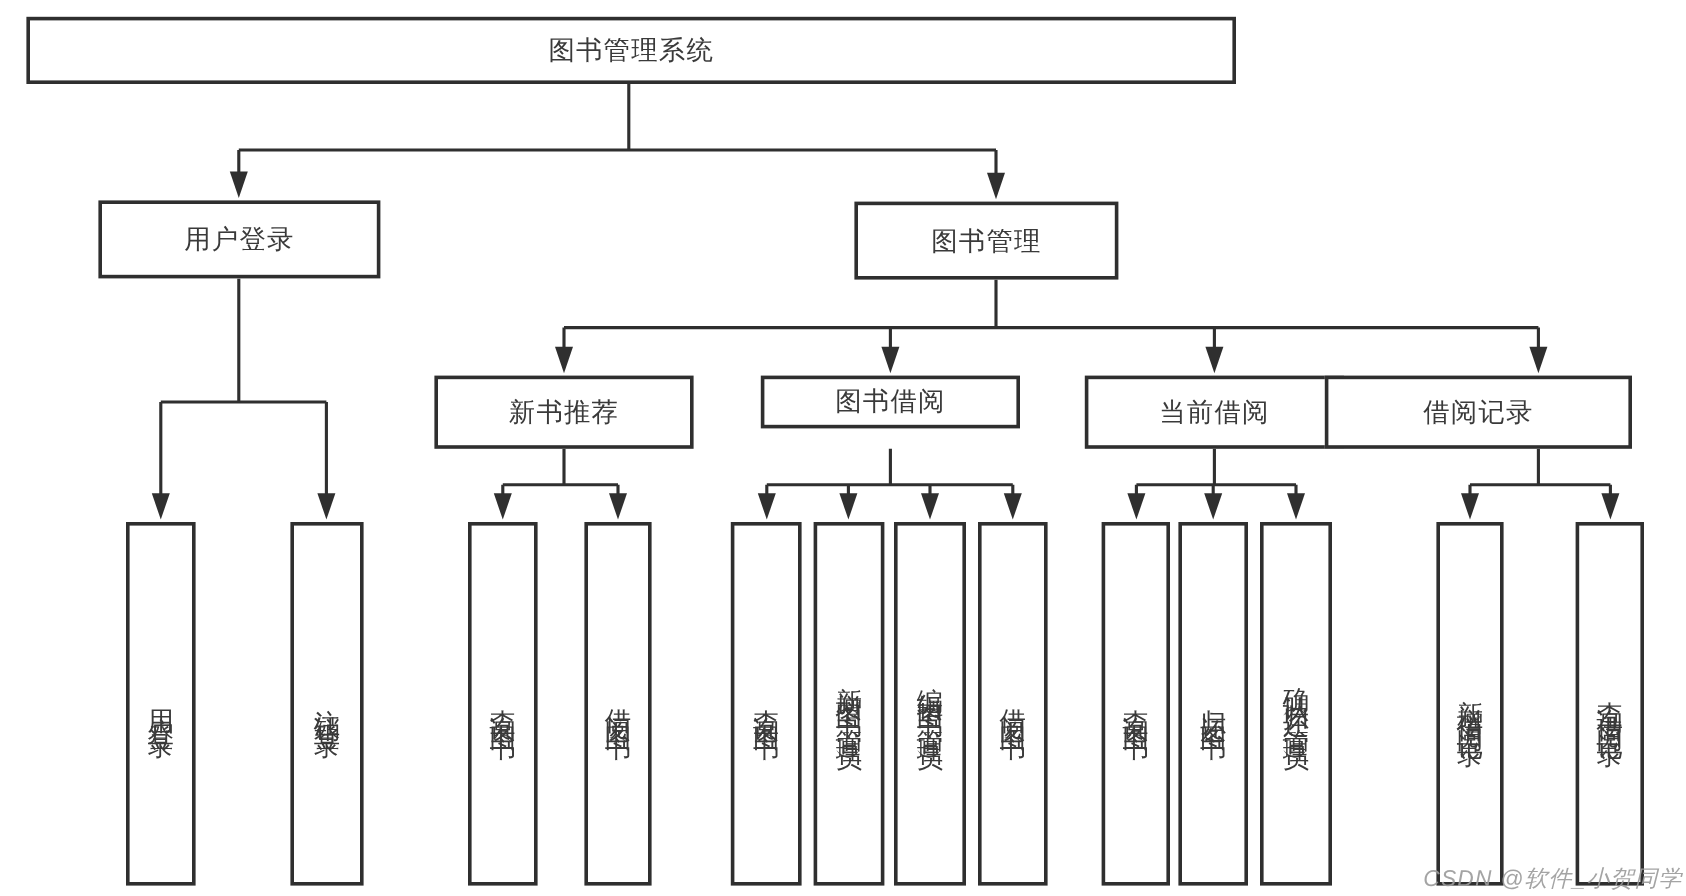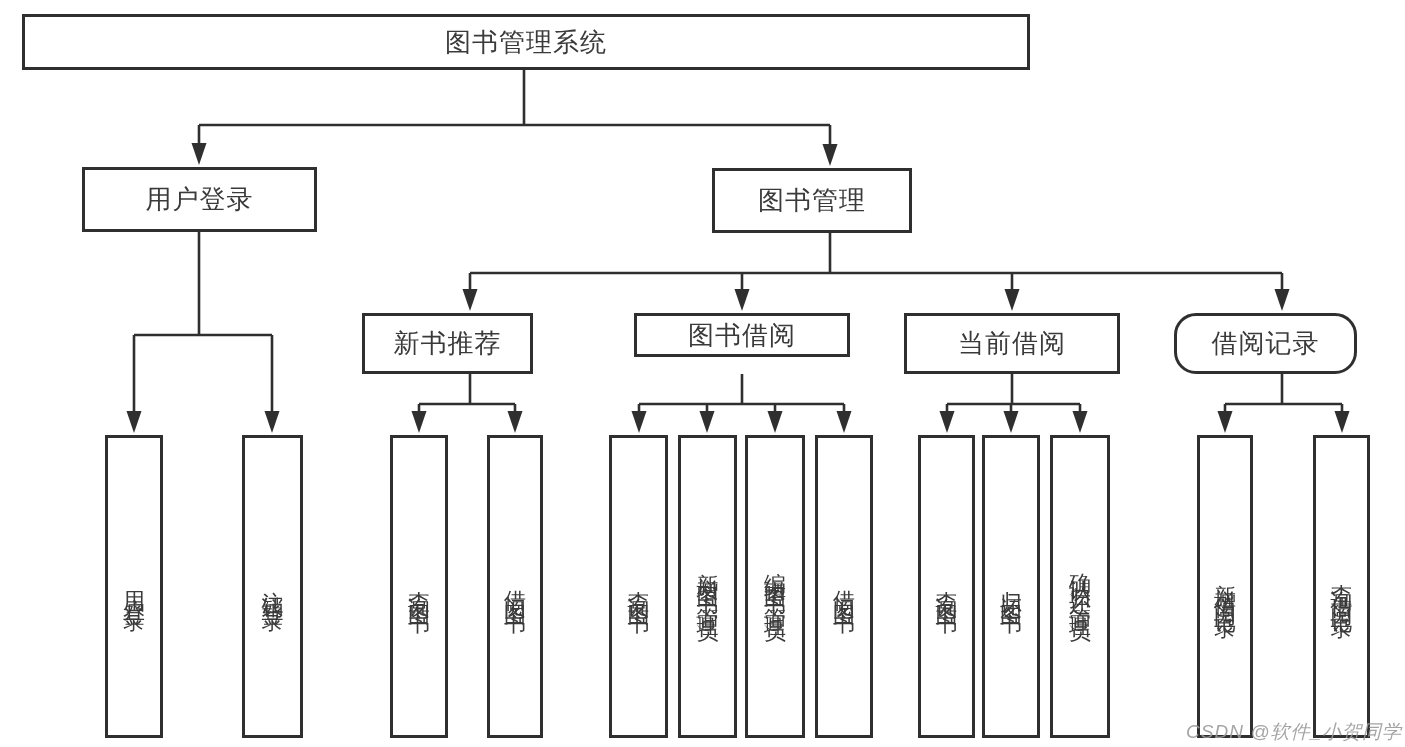--- a/index.html
+++ b/index.html
@@ -36,21 +36,21 @@
     stroke: none;
   }
   .hbox {
     position: absolute;
     box-sizing: border-box;
     border: 3px solid var(--line);
     background: #ffffff;
     display: flex;
     align-items: center;
     justify-content: center;
-    font-size: 26px;
+    font-size: 22px;
     color: var(--text);
     letter-spacing: 1px;
     white-space: nowrap;
   }
   .vbox {
     position: absolute;
     box-sizing: border-box;
     border: 3px solid var(--line);
     background: #ffffff;
     display: flex;
@@ -116,26 +116,26 @@
     <polygon points="1072.5,411 1087.5,411 1080,433"></polygon>
 
     <path d="M1282 374 V404 M1225 404 H1342 M1225 404 V415 M1342 404 V415"></path>
     <polygon points="1217.5,411 1232.5,411 1225,433"></polygon>
     <polygon points="1334.5,411 1349.5,411 1342,433"></polygon>
   </svg>
 
   <div class="hbox" style="left:22px; top:14px; width:1008px; height:56px;">图书管理系统</div>
 
   <div class="hbox" style="left:82px; top:167px; width:235px; height:65px;">用户登录</div>
-  <div class="hbox" style="left:712px; top:168px; width:200px; height:65px;">图书管理</div>
+  <div class="hbox" style="left:712px; top:168px; width:220px; height:65px;">图书管理</div>
 
-  <div class="hbox" style="left:362px; top:313px; width:171px; height:61px;">新书推荐</div>
+  <div class="hbox" style="left:362px; top:313px; width:216px; height:61px;">新书推荐</div>
   <div class="hbox" style="left:634px; top:313px; width:216px; height:44px;">图书借阅</div>
   <div class="hbox" style="left:904px; top:313px; width:216px; height:61px;">当前借阅</div>
-  <div class="hbox" style="left:1174px; top:313px; width:183px; height:61px;border-radius:22px;">借阅记录</div>
+  <div class="hbox" style="left:1104px; top:313px; width:256px; height:61px;">借阅记录</div>
 
   <div class="vbox" style="left:105px; top:435px; width:58px; height:303px;">
     <span>用户登录</span>
   </div>
   <div class="vbox" style="left:242px; top:435px; width:61px; height:303px;">
     <span>注销登录</span>
   </div>
 
   <div class="vbox" style="left:390px; top:435px; width:58px; height:303px;">
     <span>查询图书</span>

